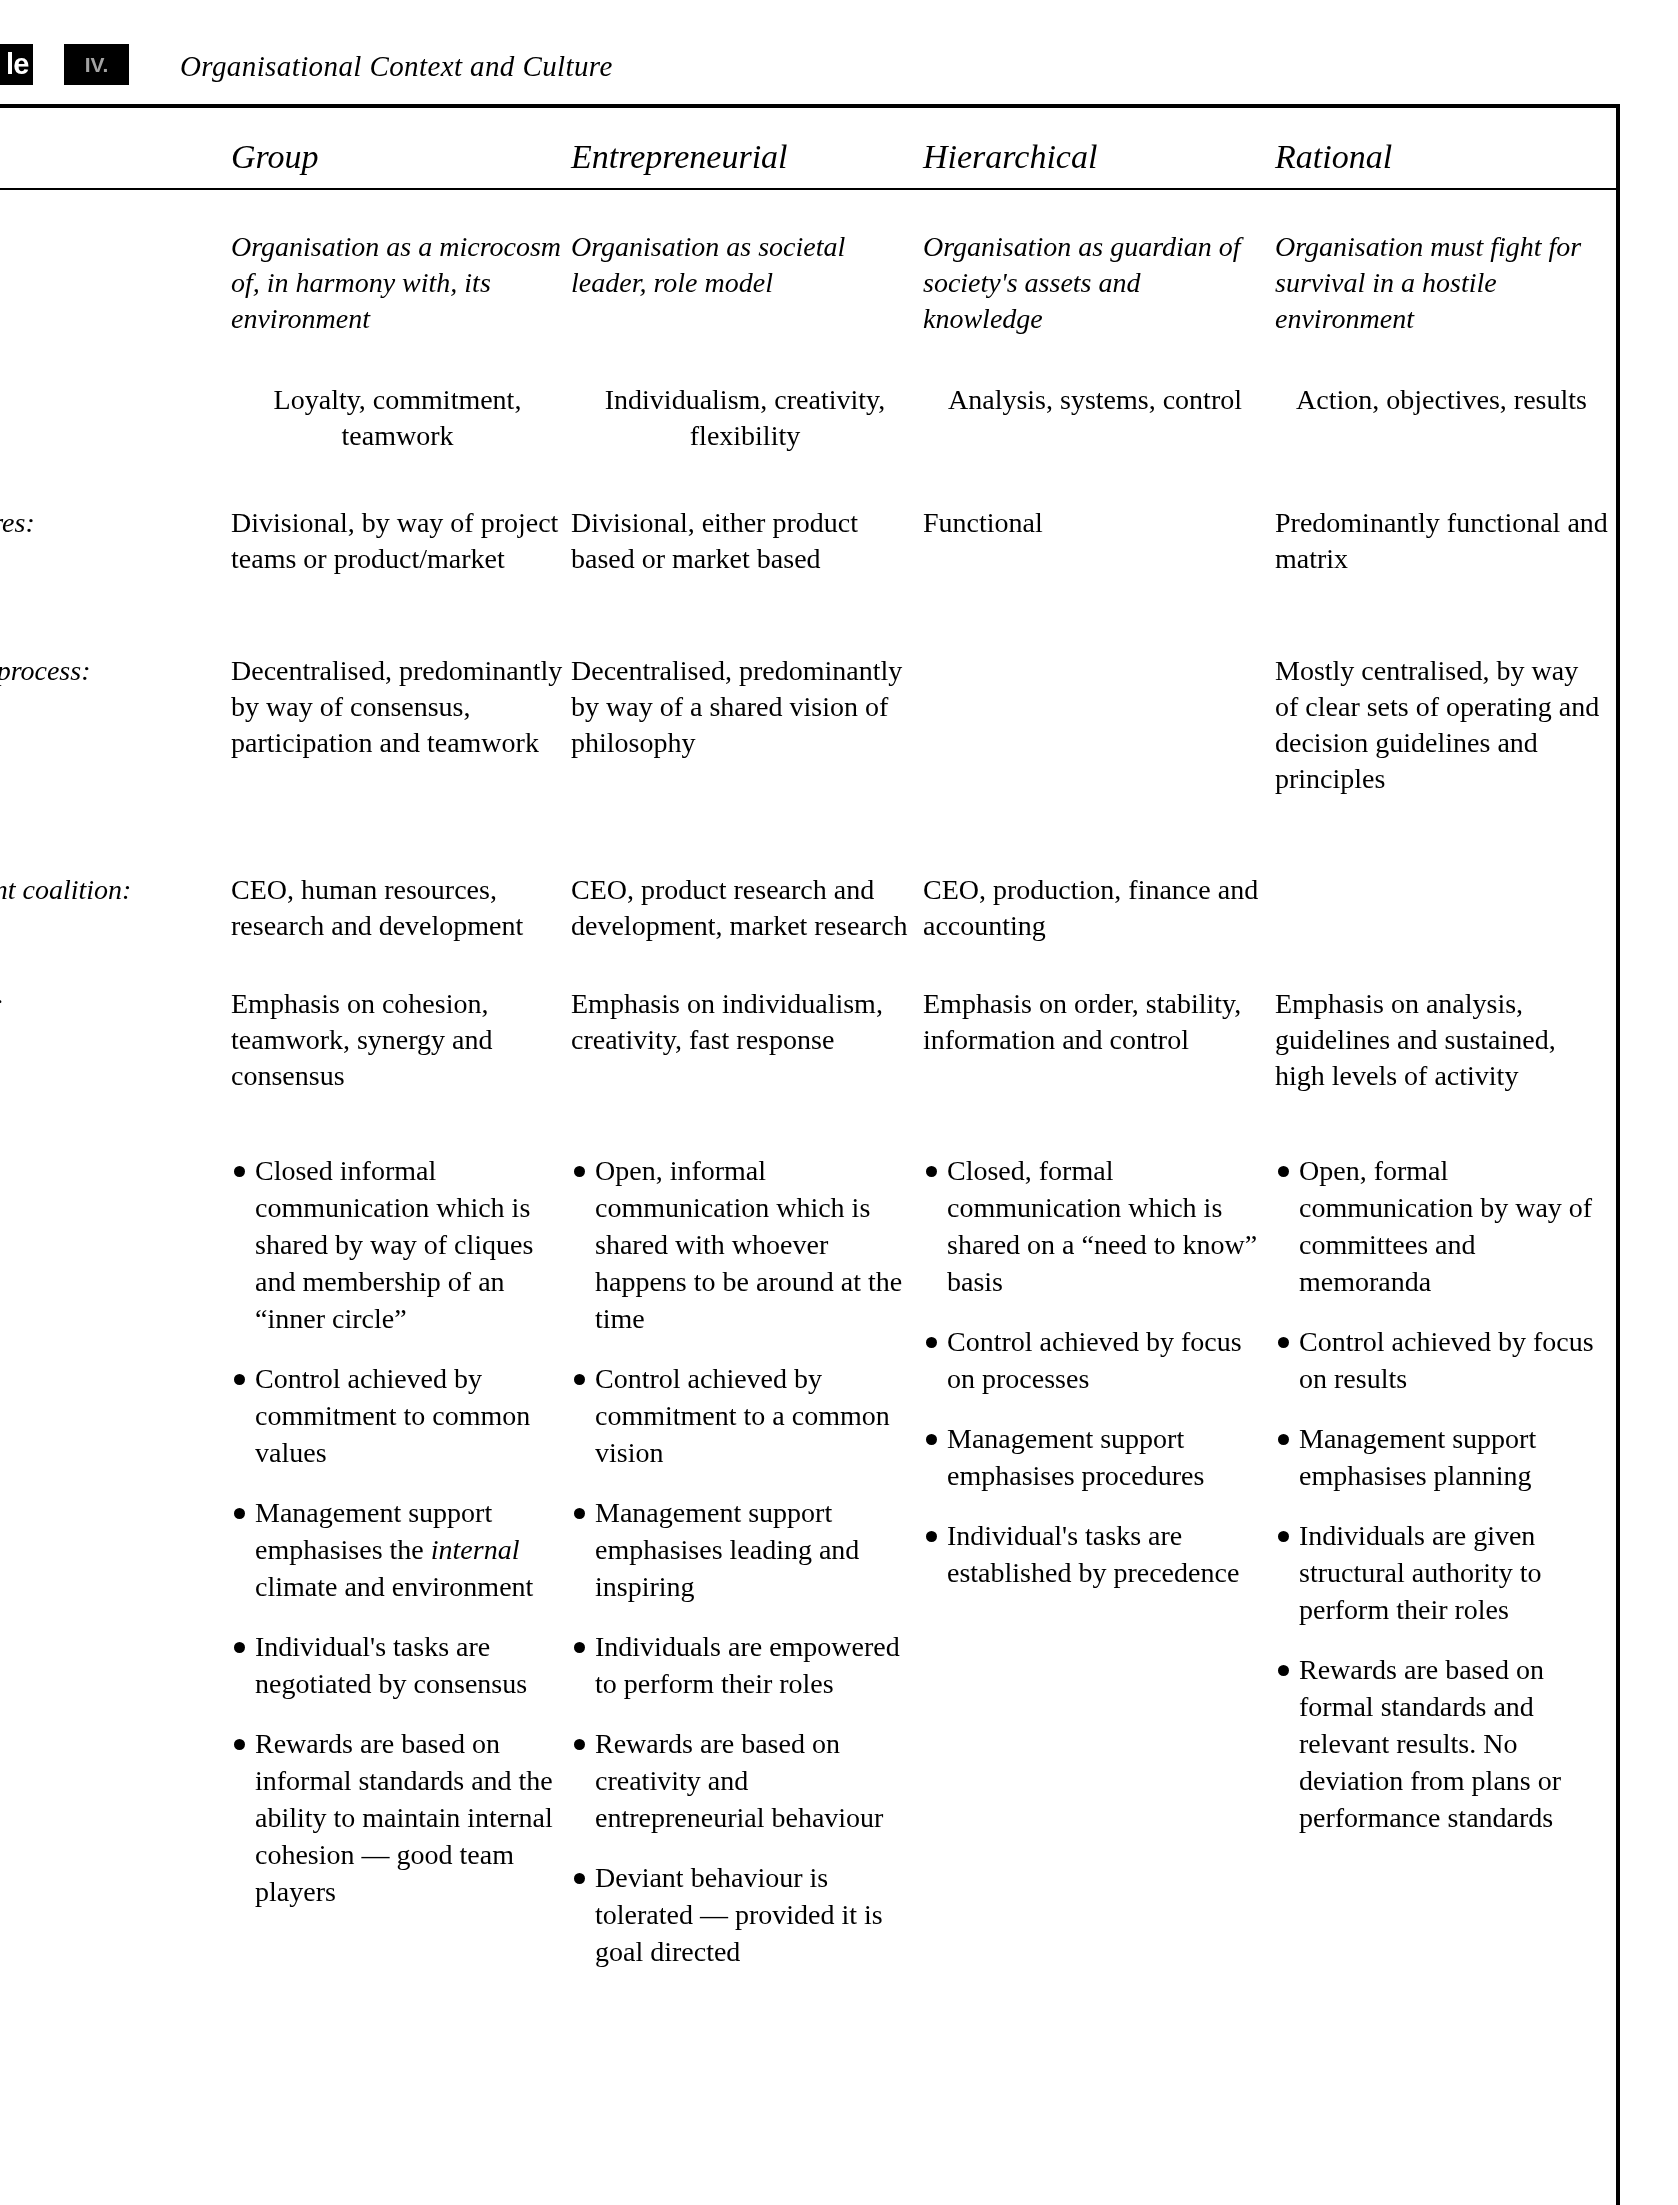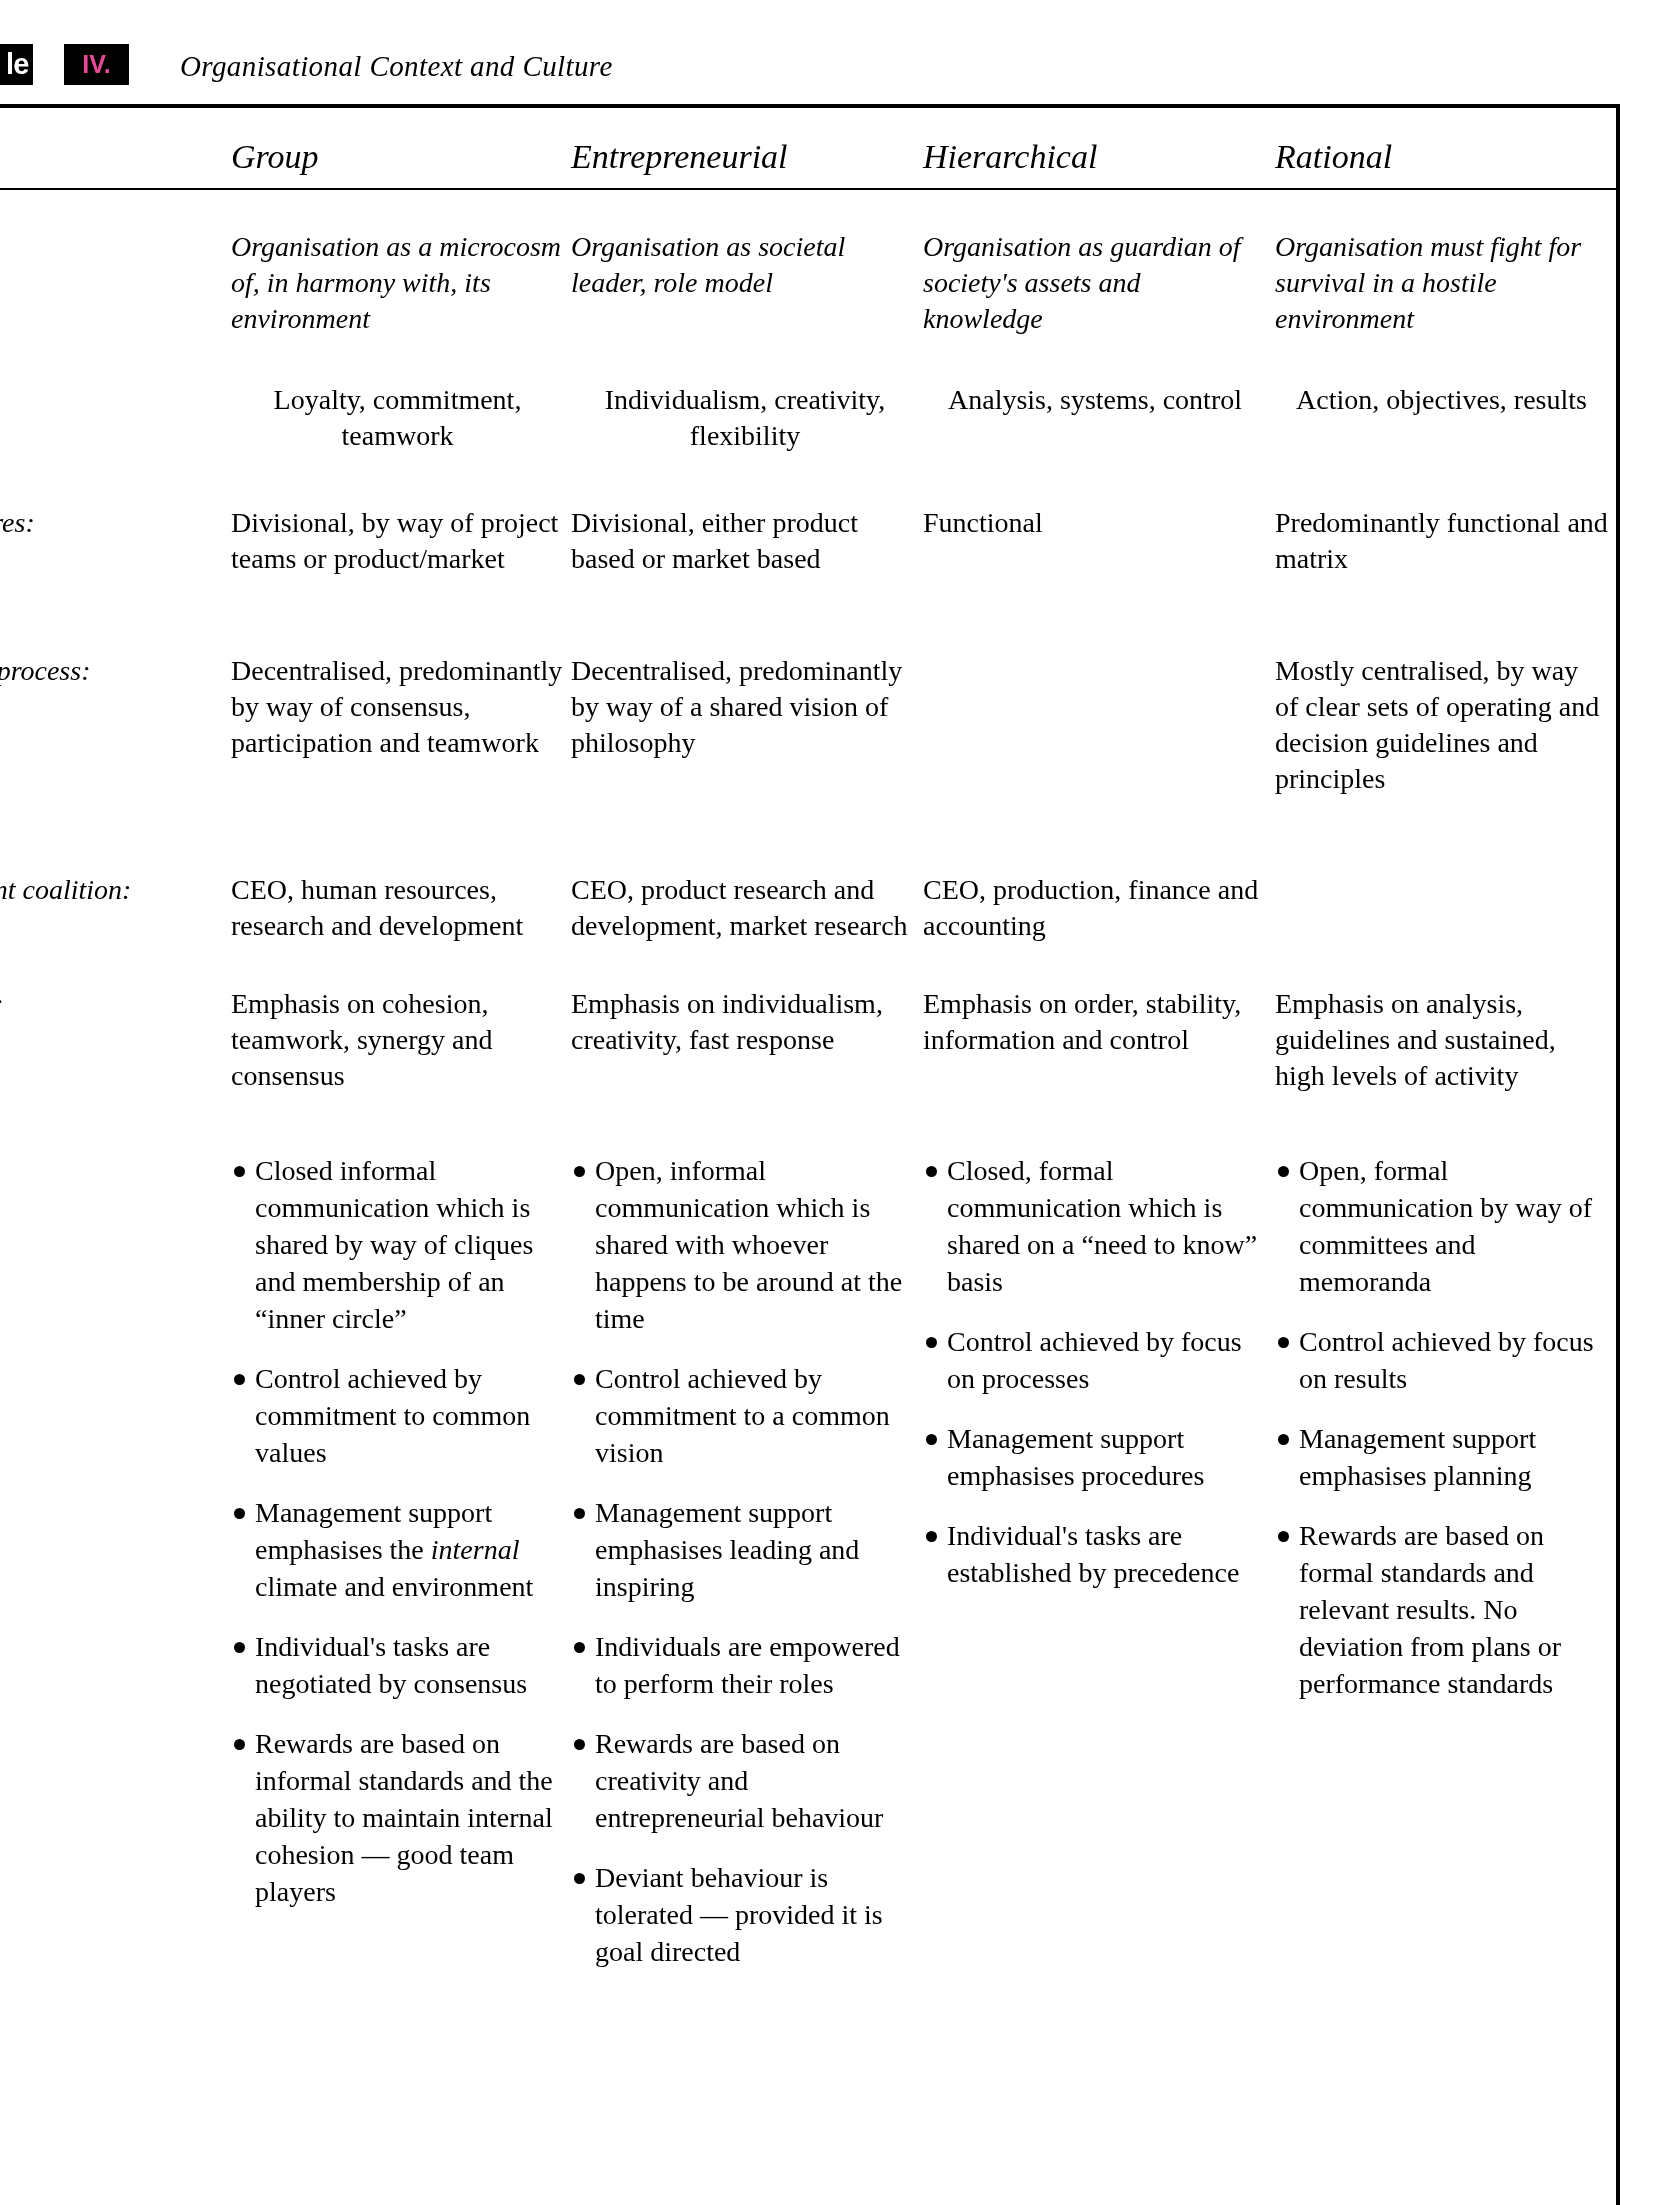--- a/index.html
+++ b/index.html
@@ -46,24 +46,24 @@
     box-sizing: border-box;
     letter-spacing: -0.8px;
   }
   .hdr-chip {
     position: absolute;
     left: 64px;
     top: 15px;
     width: 65px;
     height: 41px;
     background: #000000;
-    color: #ec4899;
+    color: #a3a3a3;
     font-family: "Liberation Sans", sans-serif;
     font-weight: bold;
-    font-size: 25px;
+    font-size: 21px;
     line-height: 41px;
     text-align: center;
     box-sizing: border-box;
   }
   .hdr-title {
     position: absolute;
     left: 180px;
     top: 21px;
     font-style: italic;
     font-size: 29px;
@@ -259,19 +259,20 @@
           <li>Control achieved by focus on processes</li>
           <li>Management support emphasises procedures</li>
           <li>Individual's tasks are established by precedence</li>
         </ul>
     </div>
     <div class="col-4 bullets">
       <ul>
           <li>Open, formal communication by way of committees and memoranda</li>
           <li>Control achieved by focus on results</li>
           <li>Management support emphasises planning</li>
+          <li>Individuals are given structural authority to perform their roles</li>
           <li>Rewards are based on formal standards and relevant results. No deviation from plans or performance standards</li>
         </ul>
     </div>
 
   </div>
 </div>
 
 
 </body></html>

